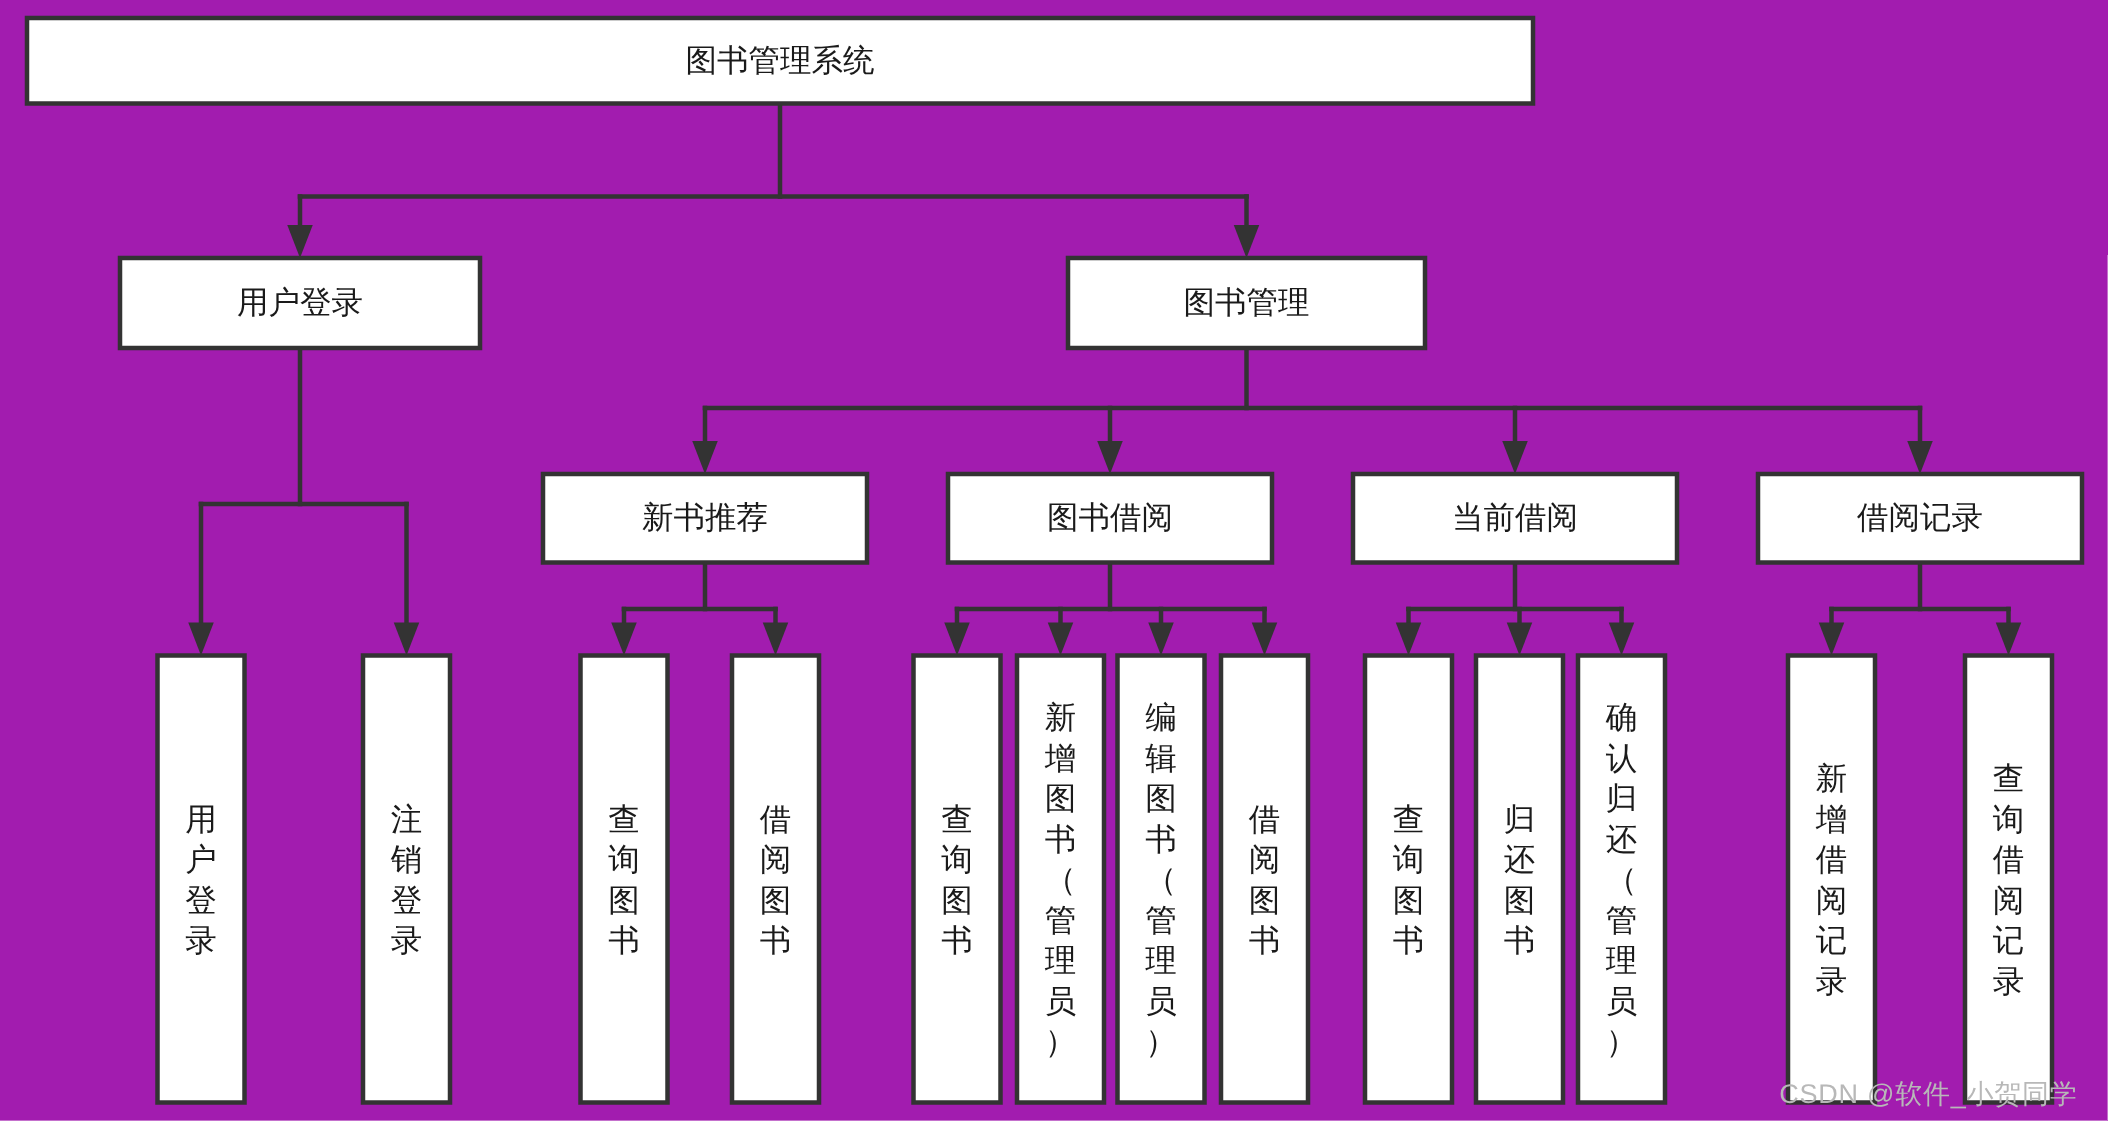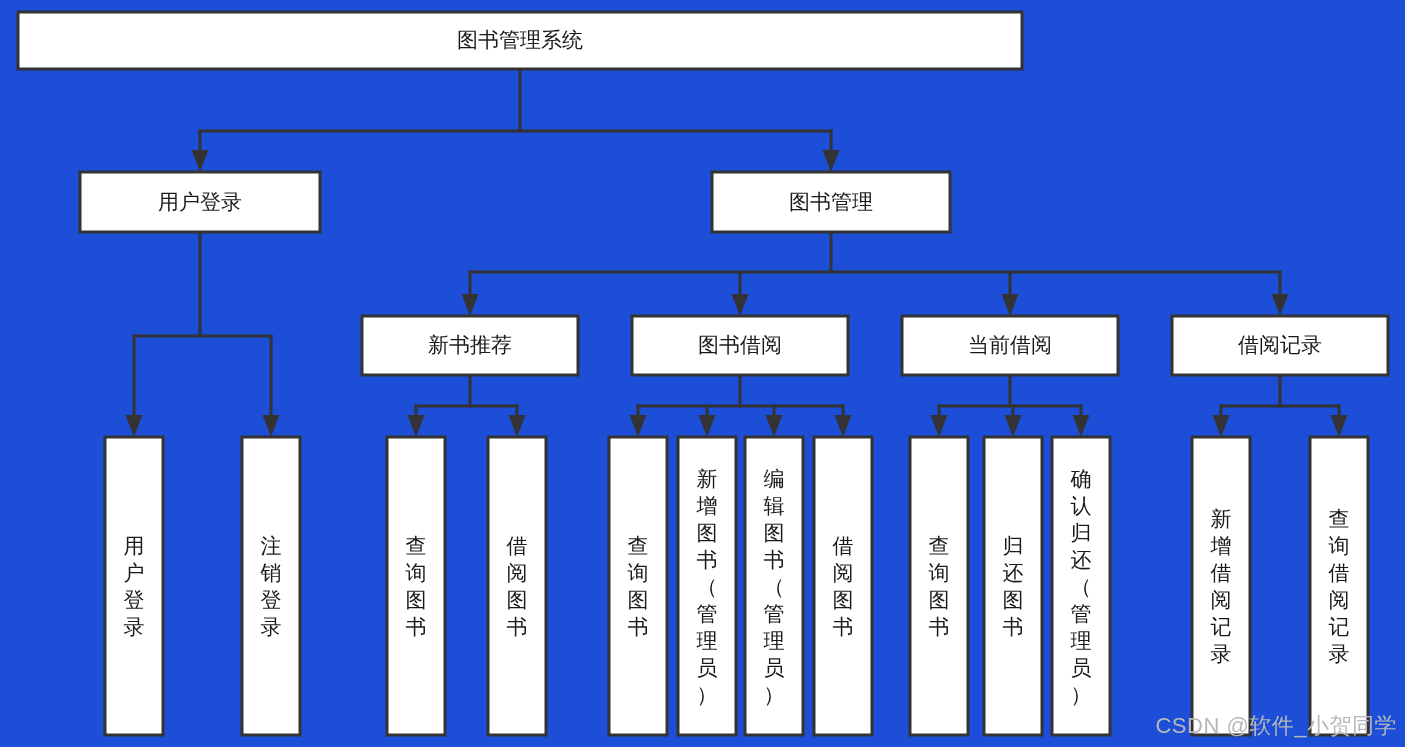--- a/index.html
+++ b/index.html
@@ -12,21 +12,21 @@
     width: 1405px;
     height: 747px;
     font-family: "Liberation Sans", "DejaVu Sans", sans-serif;
     overflow: hidden;
     position: relative;
   }
   #diagram-root {
     position: relative;
     width: 1405px;
     height: 747px;
-    background: #1d4ed8;
+    background: #a21caf;
   }
   svg.diagram-canvas {
     position: absolute;
     left: 0;
     top: 0;
     width: 1405px;
     height: 747px;
     display: block;
   }
   .node-box {
@@ -52,24 +52,24 @@
     dominant-baseline: middle;
   }
   .node-label-vertical {
     fill: #1a1a1a;
     font-family: "Liberation Sans", "DejaVu Sans", sans-serif;
     font-size: 21px;
     text-anchor: middle;
   }
   .watermark-text {
     position: absolute;
-    right: 8px;
+    right: 20px;
     bottom: 6px;
     font-family: "Liberation Sans", "DejaVu Sans", sans-serif;
-    font-size: 22px;
+    font-size: 18px;
     color: #b8b8b8;
     white-space: nowrap;
     user-select: none;
     letter-spacing: 0.5px;
   }
 </style>
 </head>
 <body>
 
 <div id="diagram-root">

